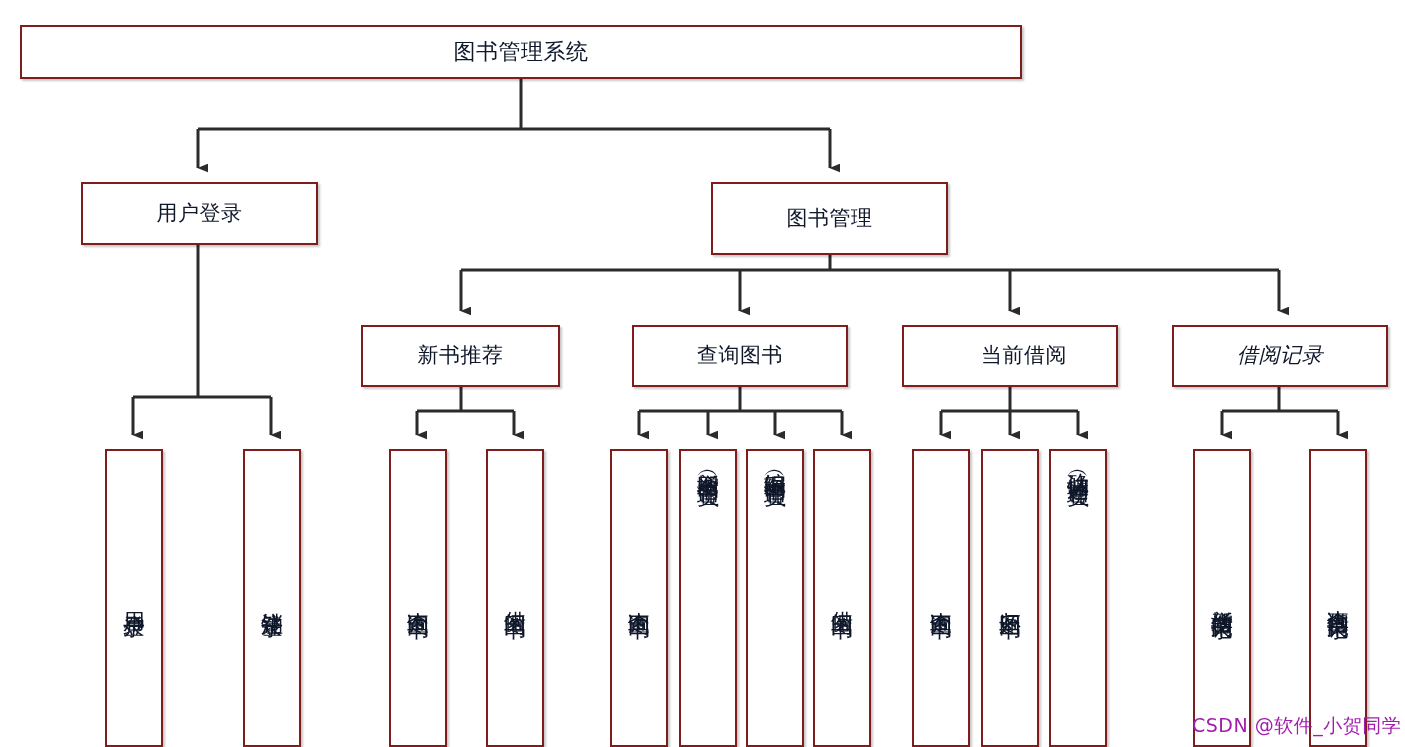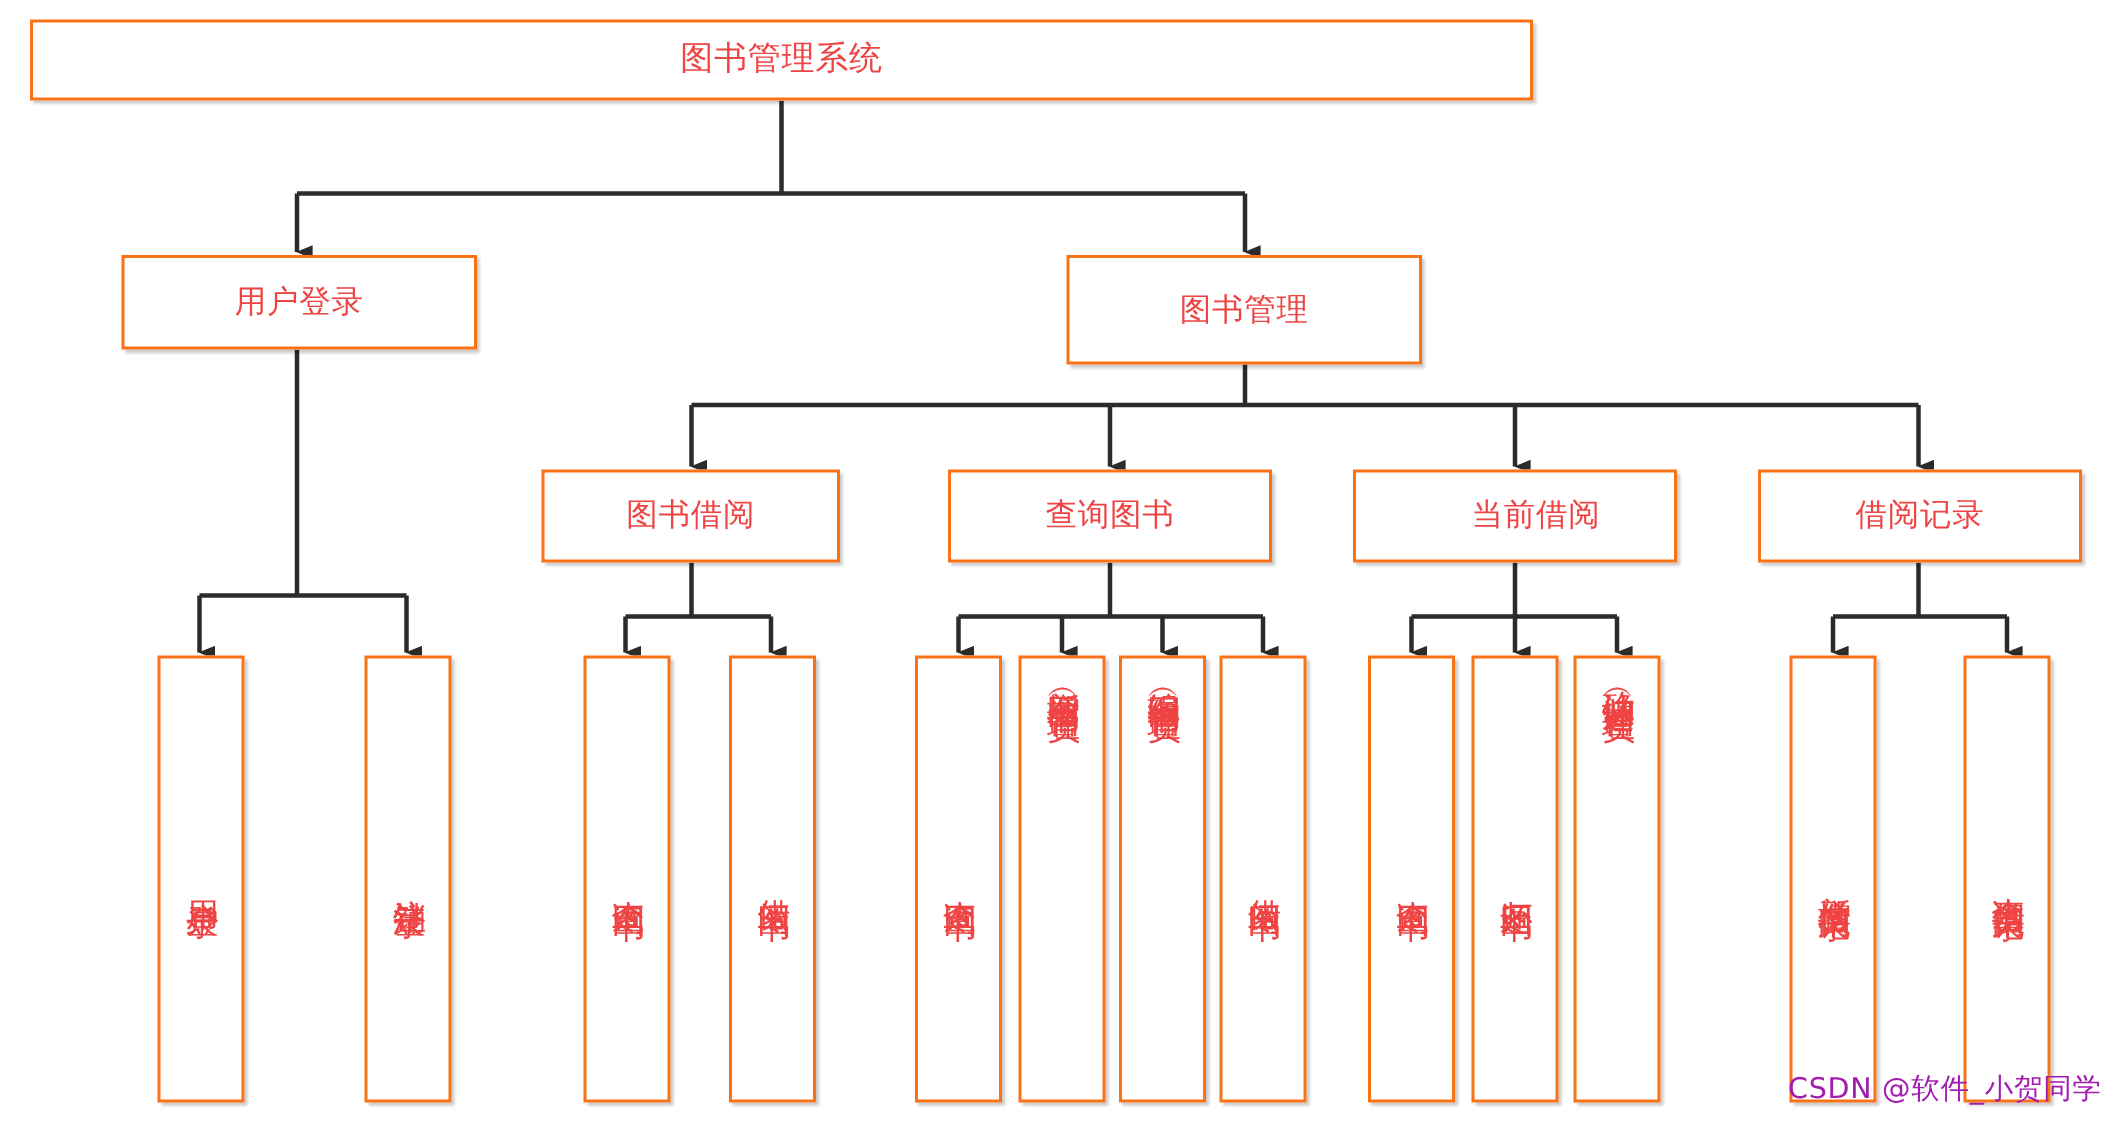--- a/index.html
+++ b/index.html
@@ -21,26 +21,27 @@
     position: absolute;
     left: 0;
     top: 0;
     width: 1405px;
     height: 747px;
   }
   .node-box {
     position: absolute;
     box-sizing: border-box;
     background: #ffffff;
-    border: 2px solid #f97316;
+    border: 2px solid #7f1d1d;
     box-shadow: 2px 2px 2px rgba(0,0,0,0.22);
     display: flex;
     align-items: center;
     justify-content: center;
-    color: #ef4444;
+    color: #0f172a;
+    margin-top: 12px;
   }
   .node-label-h {
     font-size: 21px;
     line-height: 1.2;
     letter-spacing: 0.5px;
     white-space: nowrap;
   }
   .node-box.root .node-label-h { font-size: 22px; }
   .node-box.leaf {
     align-items: flex-start;
@@ -132,29 +133,29 @@
   </div>
 
   <div class="node-box" style="left:81px; top:170px; width:237px; height:63px;">
     <span class="node-label-h">用户登录</span>
   </div>
   <div class="node-box" style="left:711px; top:170px; width:237px; height:73px;">
     <span class="node-label-h">图书管理</span>
   </div>
 
   <div class="node-box" style="left:361px; top:313px; width:199px; height:62px;">
-    <span class="node-label-h">图书借阅</span>
+    <span class="node-label-h">新书推荐</span>
   </div>
   <div class="node-box" style="left:632px; top:313px; width:216px; height:62px;">
     <span class="node-label-h">查询图书</span>
   </div>
   <div class="node-box" style="left:902px; top:313px; width:216px; height:62px;padding-left:28px;">
     <span class="node-label-h">当前借阅</span>
   </div>
-  <div class="node-box" style="left:1172px; top:313px; width:216px; height:62px;">
+  <div class="node-box" style="left:1172px; top:313px; width:216px; height:62px;font-style:italic;">
     <span class="node-label-h">借阅记录</span>
   </div>
 
   <div class="node-box leaf" style="left:105px; top:437px; width:58px; height:298px;">
     <div class="leaf-inner">
         <span class="node-label-v">用户登录</span>
       </div>
   </div>
   <div class="node-box leaf" style="left:243px; top:437px; width:58px; height:298px;">
     <div class="leaf-inner">

